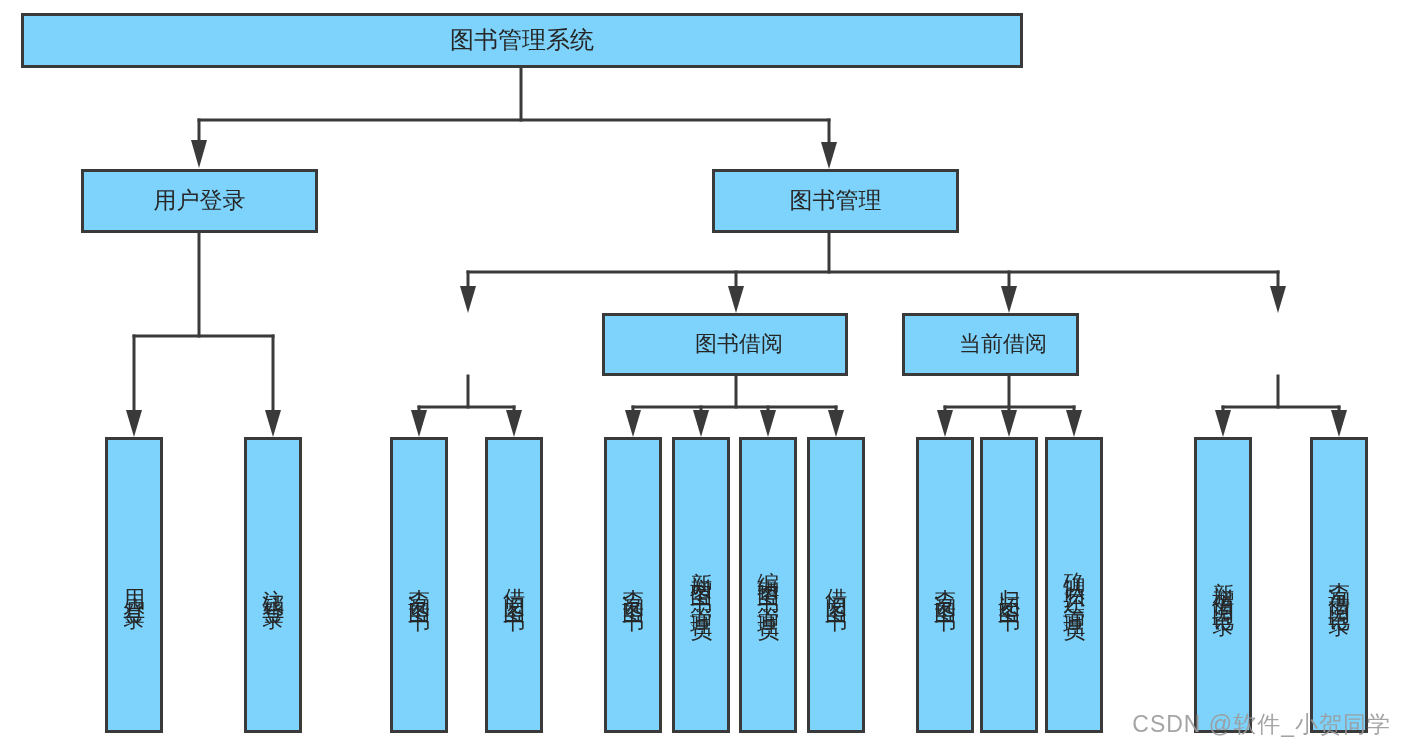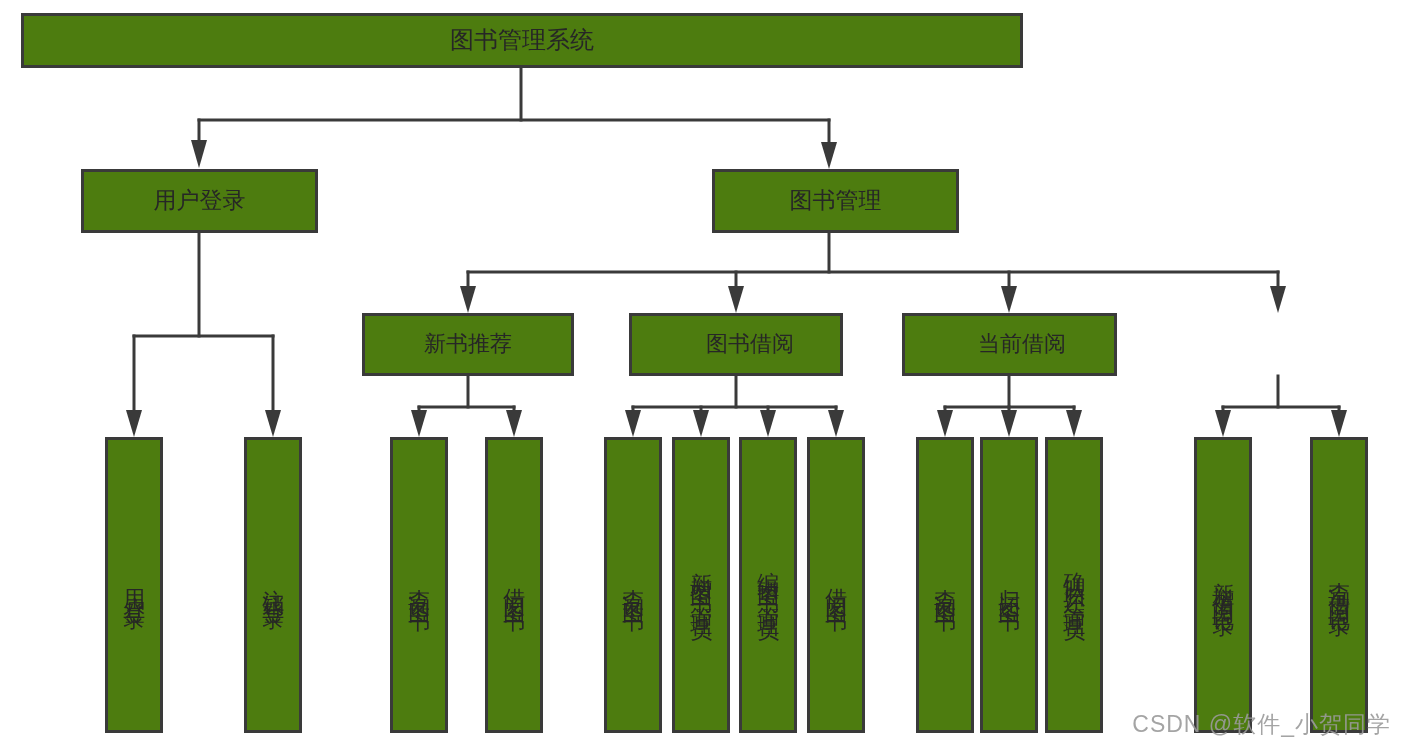--- a/index.html
+++ b/index.html
@@ -15,21 +15,21 @@
     position:relative;
     width:1405px;height:747px;
     background:var(--bg);
     overflow:hidden;
   }
   .connector-layer{position:absolute;left:0;top:0;z-index:1;}
   .cline{stroke:var(--line);stroke-width:3;fill:none;stroke-linecap:square;}
   .ahead{fill:var(--line);stroke:none;}
   .node{
     position:absolute;
-    background:#4d7c0f;
+    background:#7dd3fc;
     border:3px solid var(--line);
     display:flex;align-items:center;justify-content:center;
     z-index:2;
     text-align:center;
     line-height:1.2;
   }
   .node-root{left:21px;top:13px;width:1002px;height:55px;font-size:24px;}
   .node-l2{height:64px;font-size:23px;}
   .node-l3{top:313px;height:63px;font-size:22px;}
   .leaf{
@@ -123,23 +123,22 @@
       <line class="cline" x1="1339" y1="407" x2="1339" y2="414"></line>
       <polygon class="ahead" points="1331,410 1347,410 1339,437"></polygon>
     </g>
   </svg>
 
   <div class="node node-root">图书管理系统</div>
 
   <div class="node node-l2" style="left:81px;top:169px;width:237px;">用户登录</div>
   <div class="node node-l2" style="left:712px;top:169px;width:247px;">图书管理</div>
 
-  <div class="node node-l3" style="left:362px;width:212px;">新书推荐</div>
-  <div class="node node-l3" style="left:629px;width:214px;padding-left:28px;">图书借阅</div>
-  <div class="node node-l3" style="left:902px;width:215px;padding-left:25px;">当前借阅</div>
+  <div class="node node-l3" style="left:602px;width:246px;padding-left:28px;">图书借阅</div>
+  <div class="node node-l3" style="left:902px;width:177px;padding-left:25px;">当前借阅</div>
 
   <div class="node leaf" style="left:105px;">用户登录</div>
   <div class="node leaf" style="left:244px;">注销登录</div>
   <div class="node leaf" style="left:390px;">查询图书</div>
   <div class="node leaf" style="left:485px;">借阅图书</div>
   <div class="node leaf" style="left:604px;">查询图书</div>
   <div class="node leaf" style="left:672px;">新增图书（管理员）</div>
   <div class="node leaf" style="left:739px;">编辑图书（管理员）</div>
   <div class="node leaf" style="left:807px;">借阅图书</div>
   <div class="node leaf" style="left:916px;">查询图书</div>

